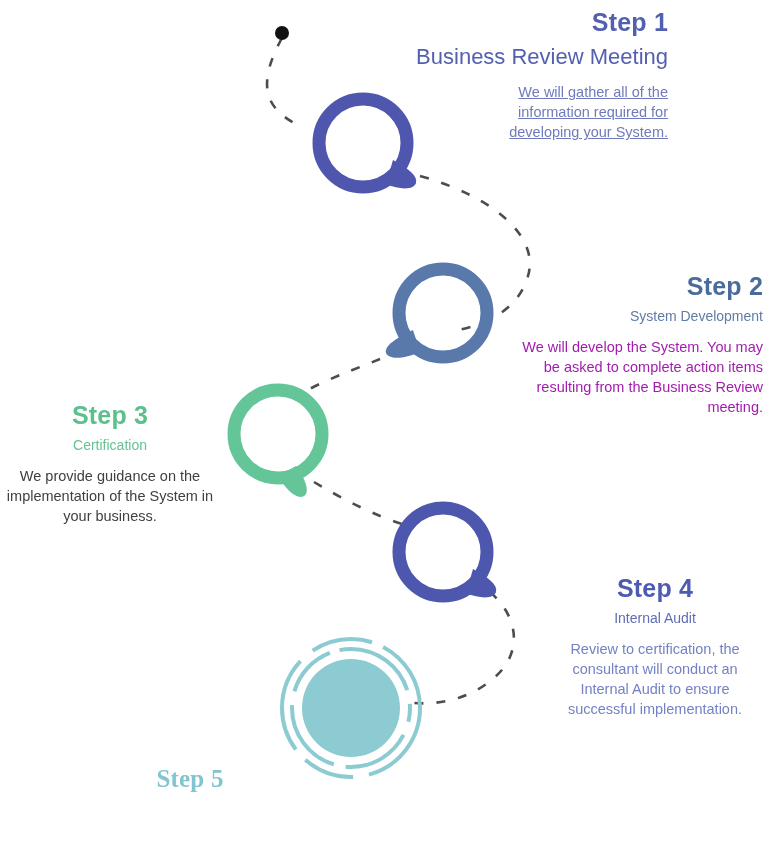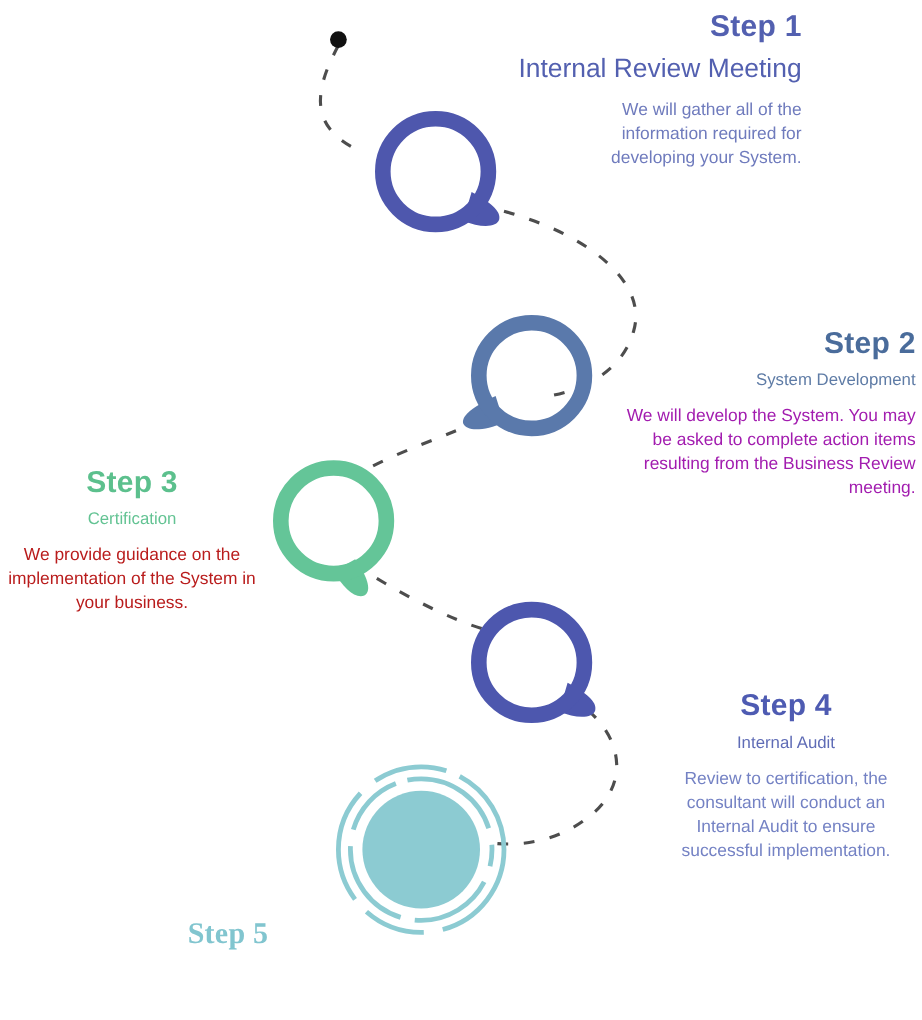--- a/index.html
+++ b/index.html
@@ -60,33 +60,33 @@
     font-size: 14.5px;
     line-height: 1.38;
     margin: 0;
   }
 
   
   #step-1-block { left: 398px; top: 8px; width: 270px; }
   #step-1-block .step-title,
   #step-1-block .step-subtitle { color: #5360b0; }
   #step-1-block .step-subtitle { font-size: 22px; }
-  #step-1-block .step-desc { color: #6f7bbd; padding-left: 58px; }
+  #step-1-block .step-desc { color: #6f7bbd; padding-left: 58px; text-decoration: underline; }
 
   
   #step-2-block { left: 505px; top: 272px; width: 258px; }
   #step-2-block .step-title { color: #4a6c9b; }
   #step-2-block .step-subtitle { color: #5f7ca6; }
   #step-2-block .step-desc { color: #a21caf; }
 
   
-  #step-3-block { left: 4px; top: 388px; width: 212px; }
+  #step-3-block { left: 4px; top: 401px; width: 212px; }
   #step-3-block .step-title { color: #5cc08d; }
   #step-3-block .step-subtitle { color: #63c393; }
-  #step-3-block .step-desc { color: #b91c1c; }
+  #step-3-block .step-desc { color: #404040; }
 
   
   #step-4-block { left: 548px; top: 574px; width: 214px; }
   #step-4-block .step-title { color: #4e5bb2; }
   #step-4-block .step-subtitle { color: #5f6cb6; }
   #step-4-block .step-desc { color: #7482c4; }
 
   
   #step-5-block { left: 85px; top: 765px; width: 210px; }
   #step-5-block .step-title { color: #81c5cf; font-family: Liberation Serif, serif; }
@@ -157,21 +157,21 @@
       <g fill="none" stroke="#8ccbd2" stroke-width="4" stroke-linecap="butt">
         <circle cx="351" cy="708" r="59" stroke-dasharray="86 14 70 12 78 14 54 10" stroke-dashoffset="72"></circle>
       </g>
 
       <circle cx="351" cy="708" r="49" fill="#8ccbd2"></circle>
     </g>
   </svg>
 
   <div class="step-block align-right" id="step-1-block">
     <div class="step-title">Step 1</div>
-    <div class="step-subtitle">Internal Review Meeting</div>
+    <div class="step-subtitle">Business Review Meeting</div>
     <p class="step-desc">We will gather all of the information required for developing your System.</p>
   </div>
 
   <div class="step-block align-right" id="step-2-block">
     <div class="step-title">Step 2</div>
     <div class="step-subtitle">System Development</div>
     <p class="step-desc">We will develop the System. You may be asked to complete action items resulting from the Business Review meeting.</p>
   </div>
 
   <div class="step-block align-center" id="step-3-block">

